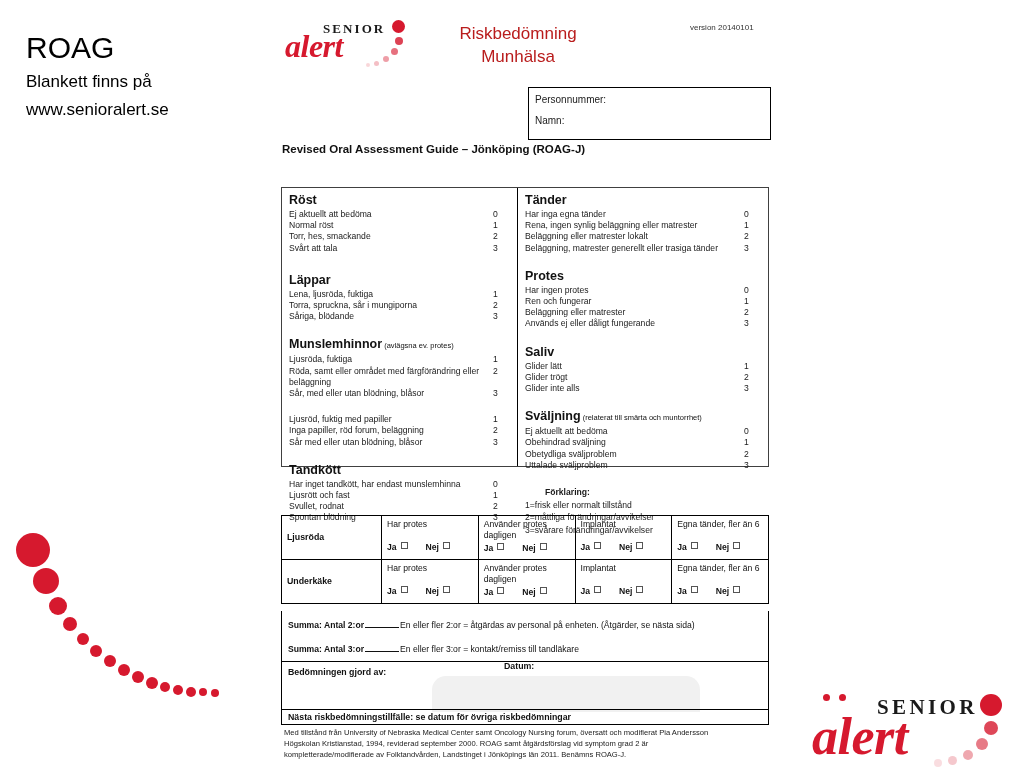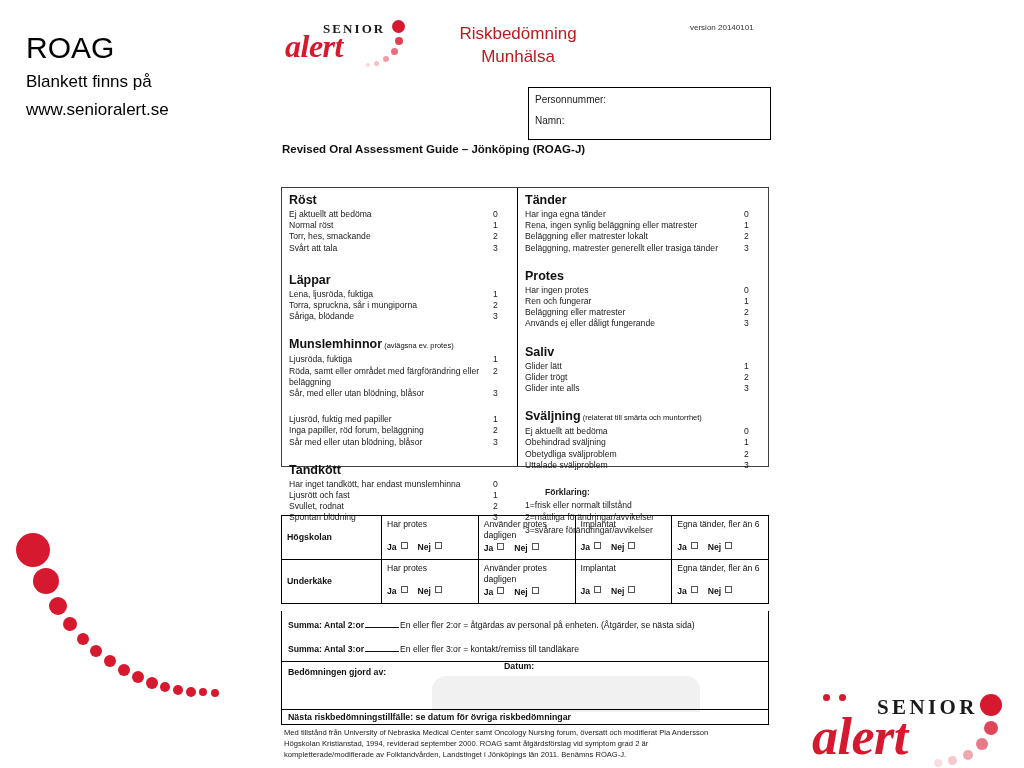--- a/index.html
+++ b/index.html
@@ -93,21 +93,21 @@
   .expl .eh{font-weight:700;padding-left:20px;}
 
   
   #jaw{position:absolute;left:281px;top:515px;width:488px;border-collapse:collapse;
        table-layout:fixed;}
   #jaw td{border:1px solid #000;vertical-align:top;padding:3px 5px 4px 5px;
           font-size:8.6px;color:#111;height:44px;box-sizing:border-box;}
   #jaw td.lbl{font-weight:700;vertical-align:middle;width:100px;font-size:8.8px;}
   #jaw .colhead{font-weight:400;line-height:10.5px;display:block;min-height:20px;}
   #jaw .opts{margin-top:3px;font-weight:700;}
-  #jaw .opts span.o{display:inline-block;margin-right:10px;}
+  #jaw .opts span.o{display:inline-block;margin-right:18px;}
   .cbx{display:inline-block;width:5px;height:5px;border:1px solid #555;
        margin-left:4px;vertical-align:1px;background:#fff;}
 
   
   #summa{position:absolute;left:281px;top:611px;width:488px;
          border:1px solid #000;border-top:none;box-sizing:border-box;
          padding:7px 6px 6px 6px;}
   #summa .sline{font-size:8.6px;line-height:12px;color:#111;margin-bottom:11px;}
   #summa .sline:last-child{margin-bottom:0;}
   #summa .b{font-weight:700;}
@@ -338,21 +338,21 @@
           <div>3=svårare förändringar/avvikelser</div>
         </div>
       </div>
   </div>
 
   <div id="ghost"></div>
 
   <table id="jaw">
       <tbody id="jaw-body">
         <tr>
-          <td class="lbl">Högskolan</td>
+          <td class="lbl">Ljusröda</td>
           <td>
             <span class="colhead">Har protes</span>
             <div class="opts"><span class="o">Ja<span class="cbx"></span></span><span class="o">Nej<span class="cbx"></span></span></div>
           </td>
           <td>
             <span class="colhead">Använder protes dagligen</span>
             <div class="opts"><span class="o">Ja<span class="cbx"></span></span><span class="o">Nej<span class="cbx"></span></span></div>
           </td>
           <td>
             <span class="colhead">Implantat</span>

